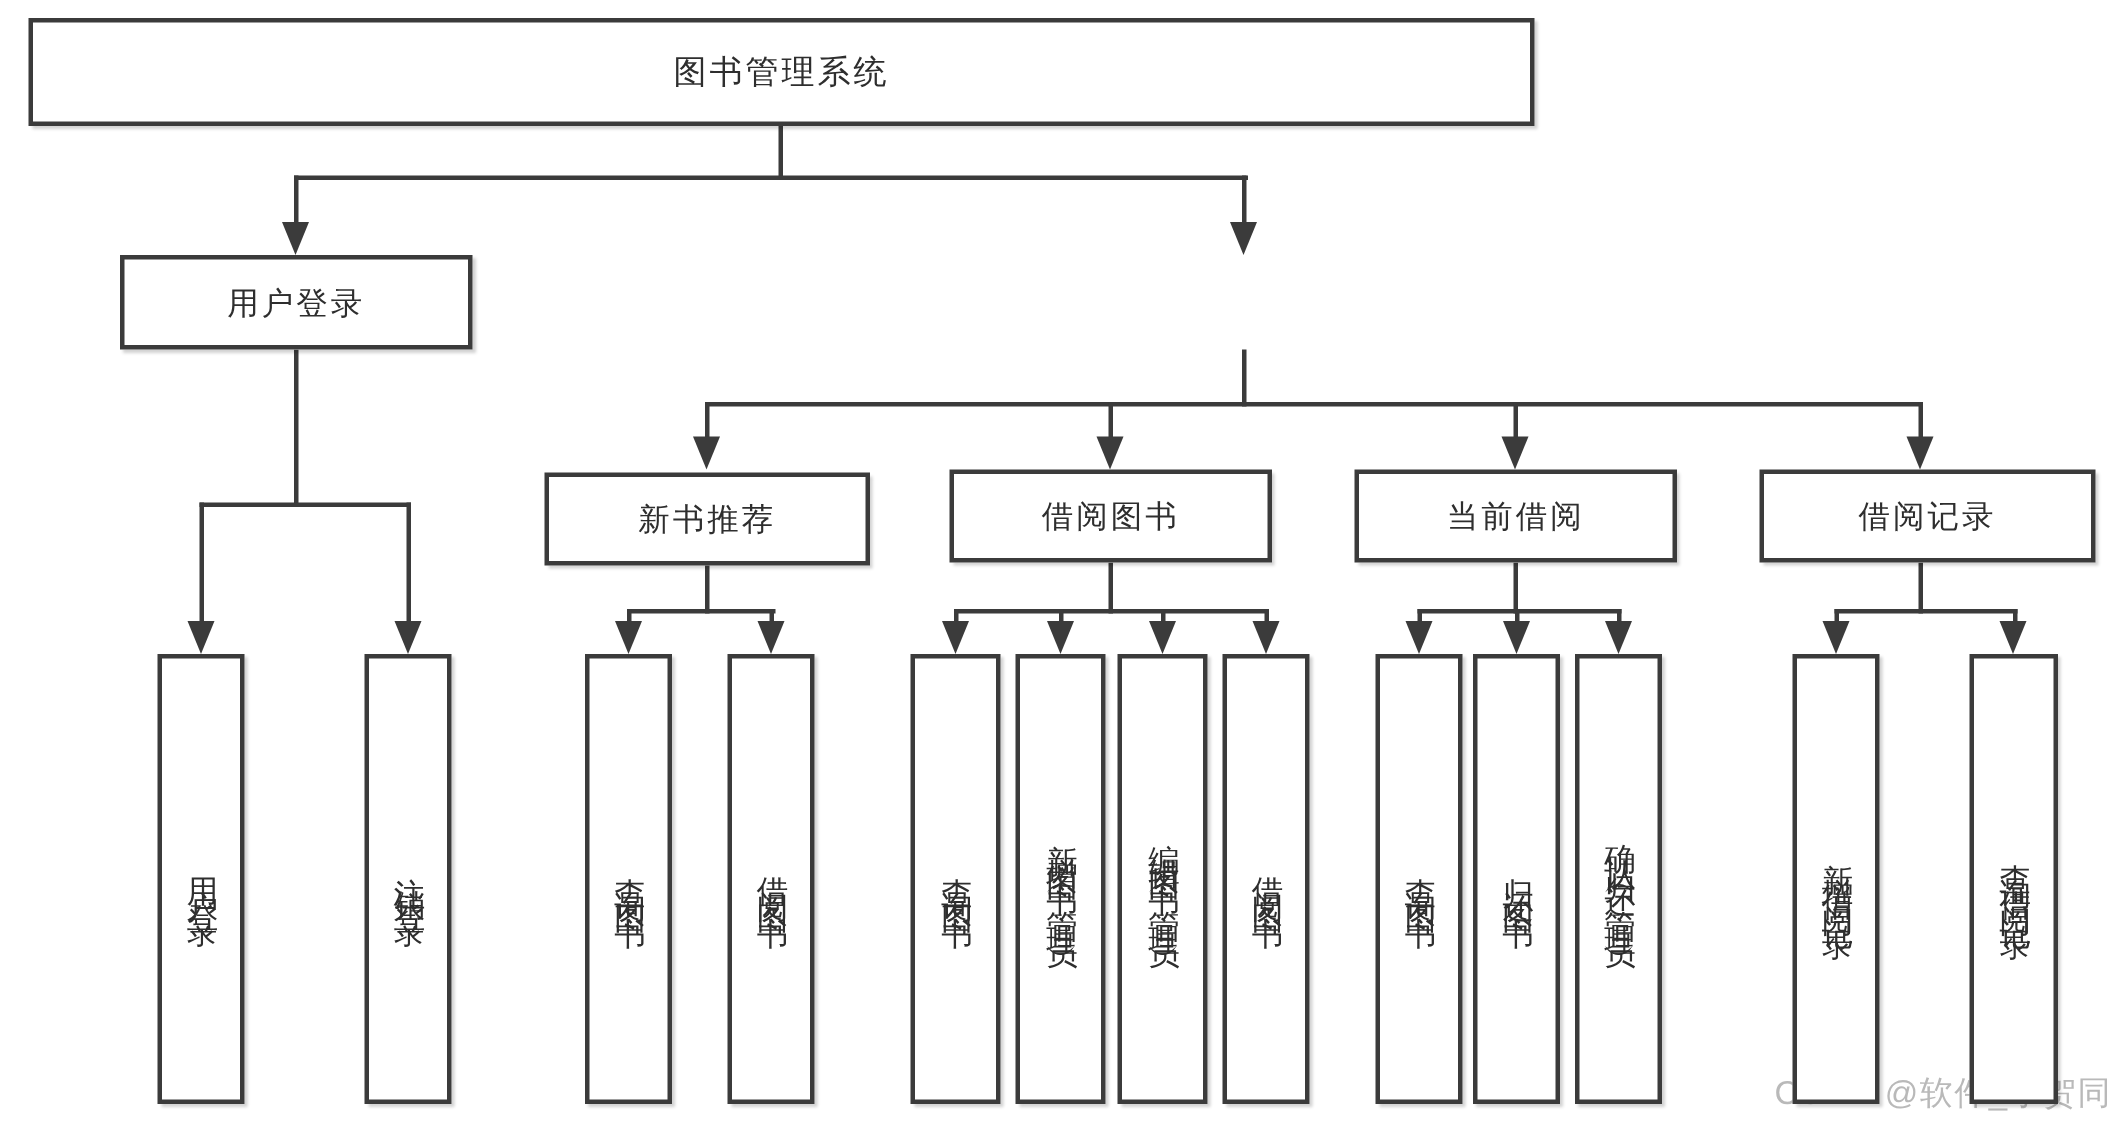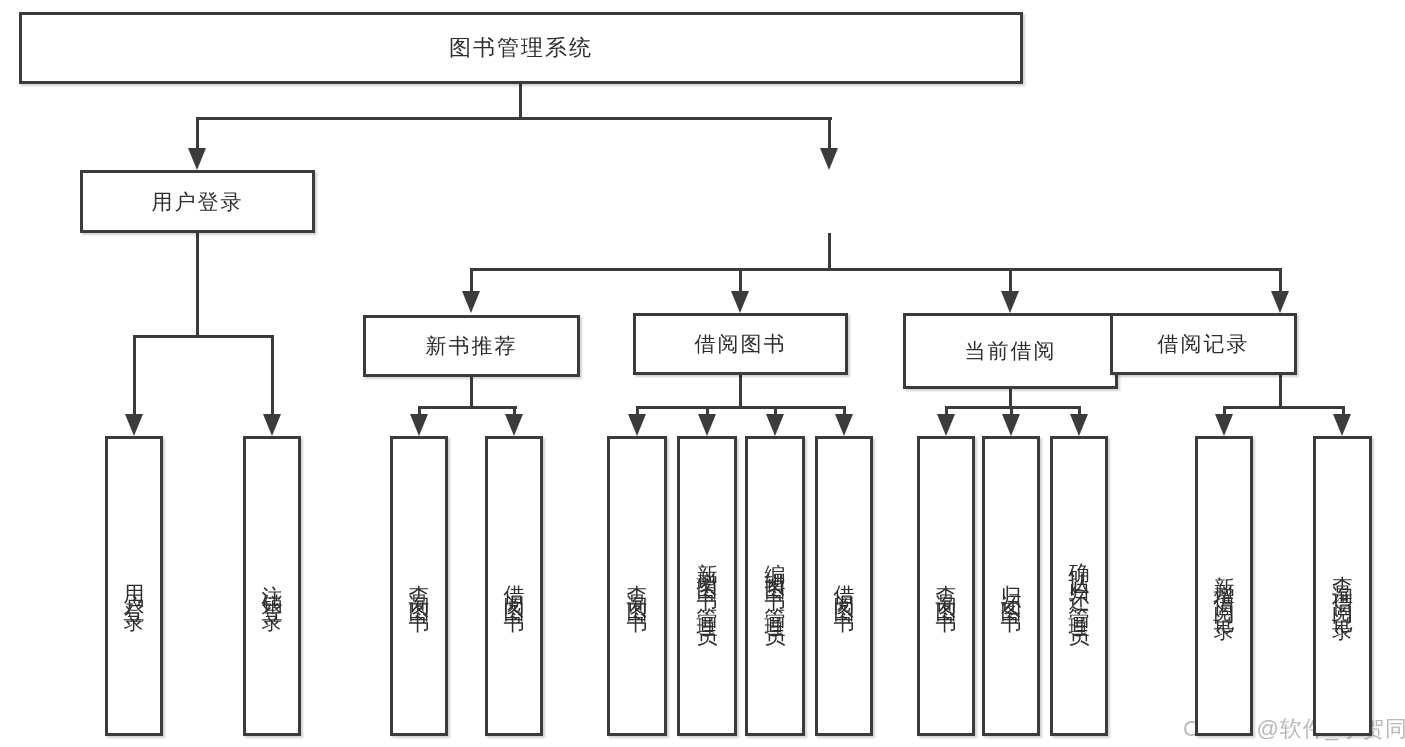--- a/index.html
+++ b/index.html
@@ -110,24 +110,24 @@
   <div class="box" style="left:80px;top:170px;width:235px;height:63px">
     <span class="hlabel">用户登录</span>
   </div>
 
   <div class="box" style="left:363px;top:315px;width:217px;height:62px">
     <span class="hlabel">新书推荐</span>
   </div>
   <div class="box" style="left:633px;top:313px;width:215px;height:62px">
     <span class="hlabel">借阅图书</span>
   </div>
-  <div class="box" style="left:903px;top:313px;width:215px;height:76px">
+  <div class="box" style="left:903px;top:313px;width:215px;height:62px">
     <span class="hlabel">当前借阅</span>
   </div>
-  <div class="box" style="left:1110px;top:313px;width:187px;height:62px">
+  <div class="box" style="left:1173px;top:313px;width:224px;height:62px">
     <span class="hlabel">借阅记录</span>
   </div>
 
   <div class="box" style="left:105px;top:436px;width:58px;height:300px">
     <span class="vlabel">用户登录</span>
   </div>
   <div class="box" style="left:243px;top:436px;width:58px;height:300px">
     <span class="vlabel">注销登录</span>
   </div>
 

